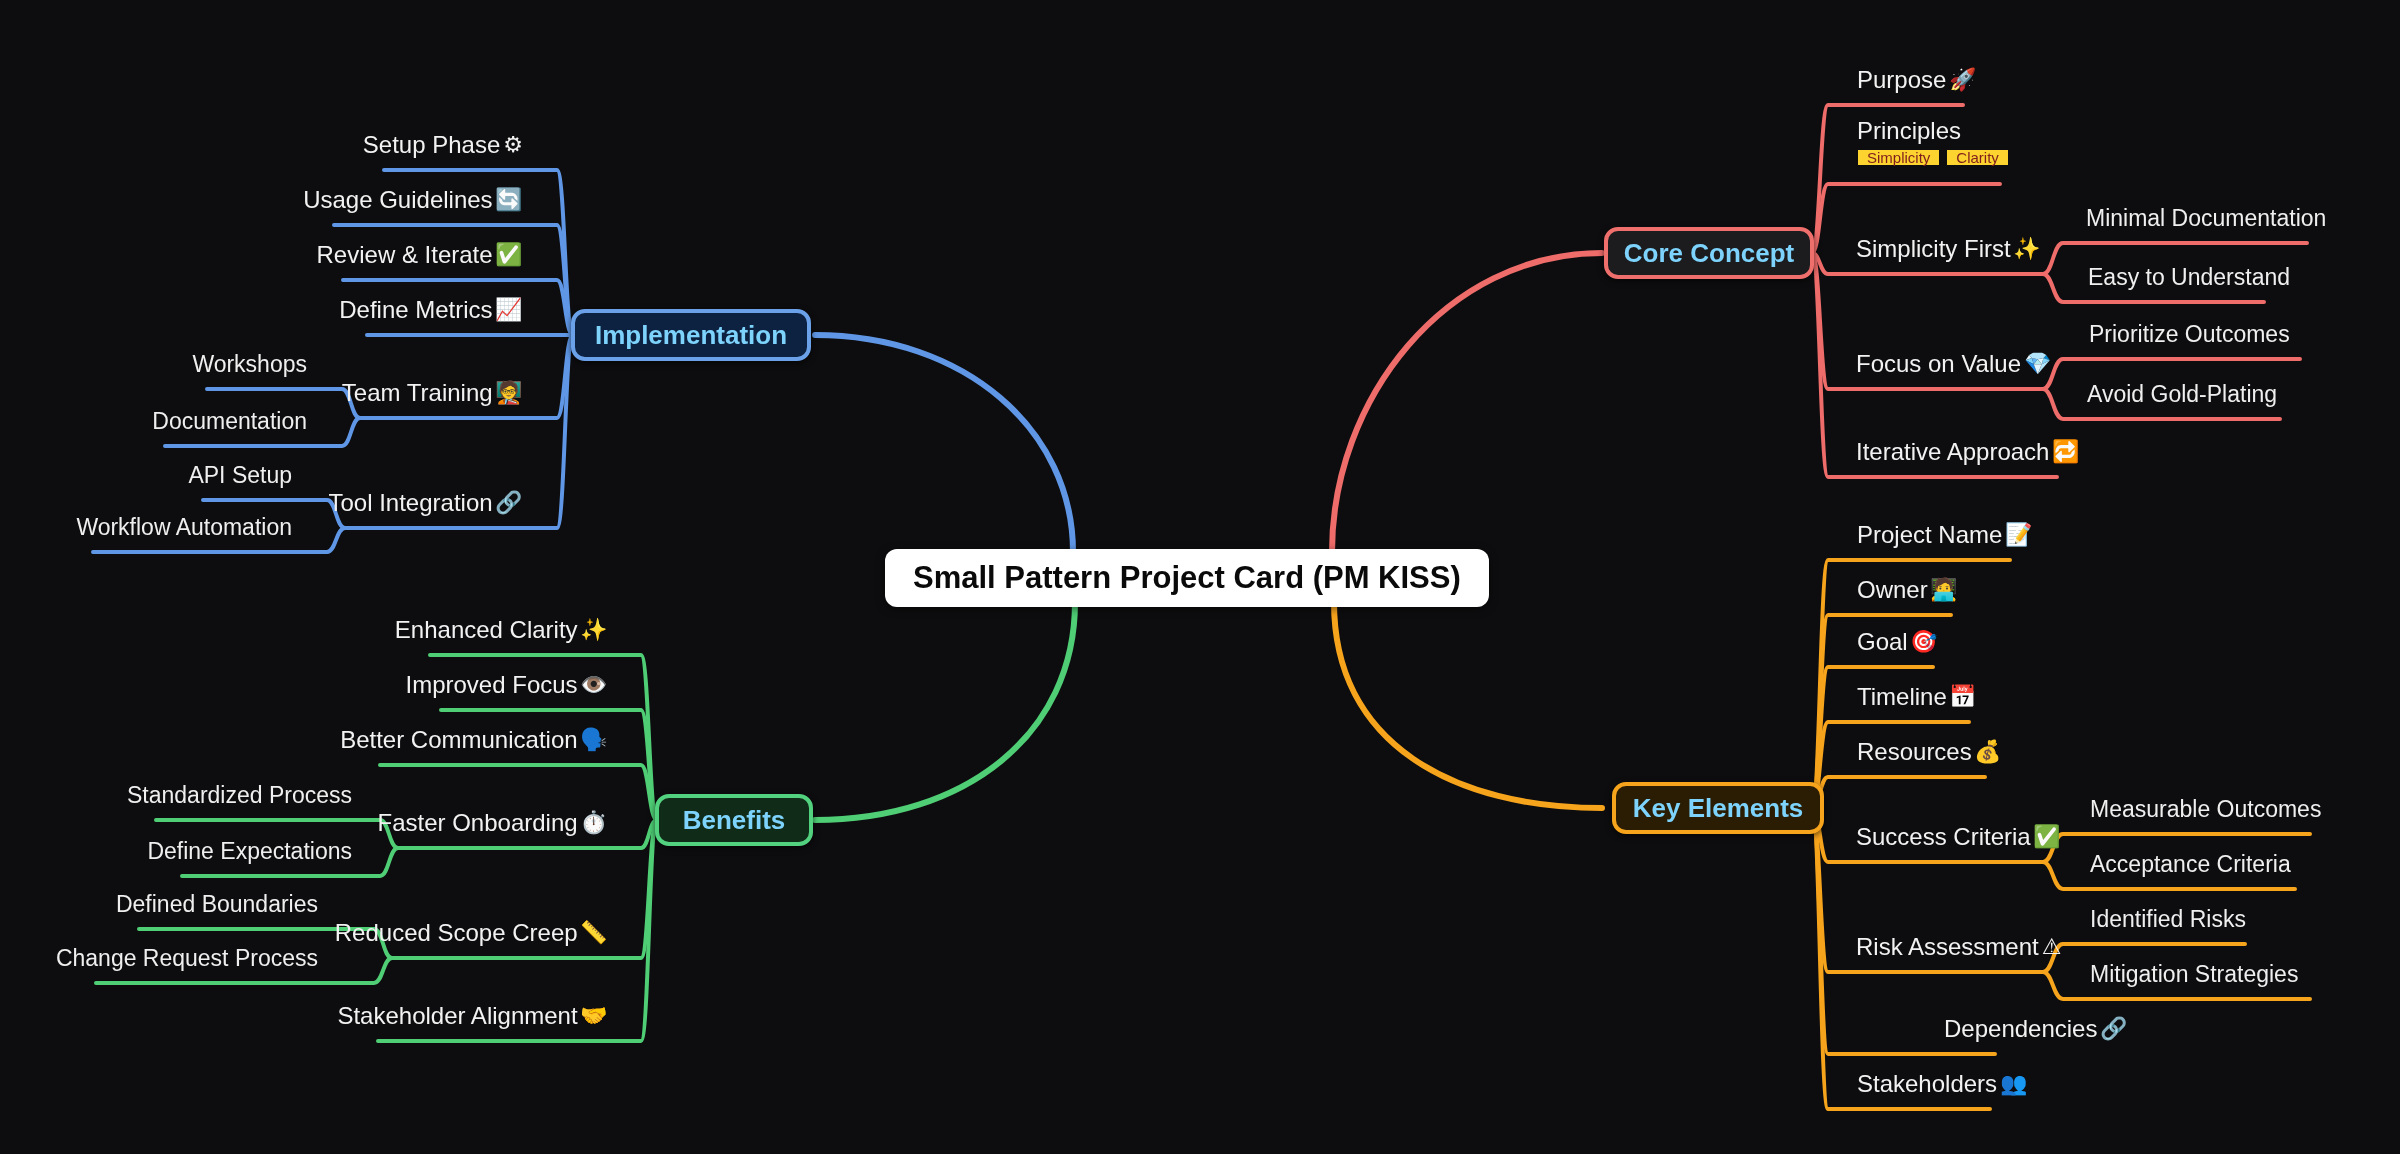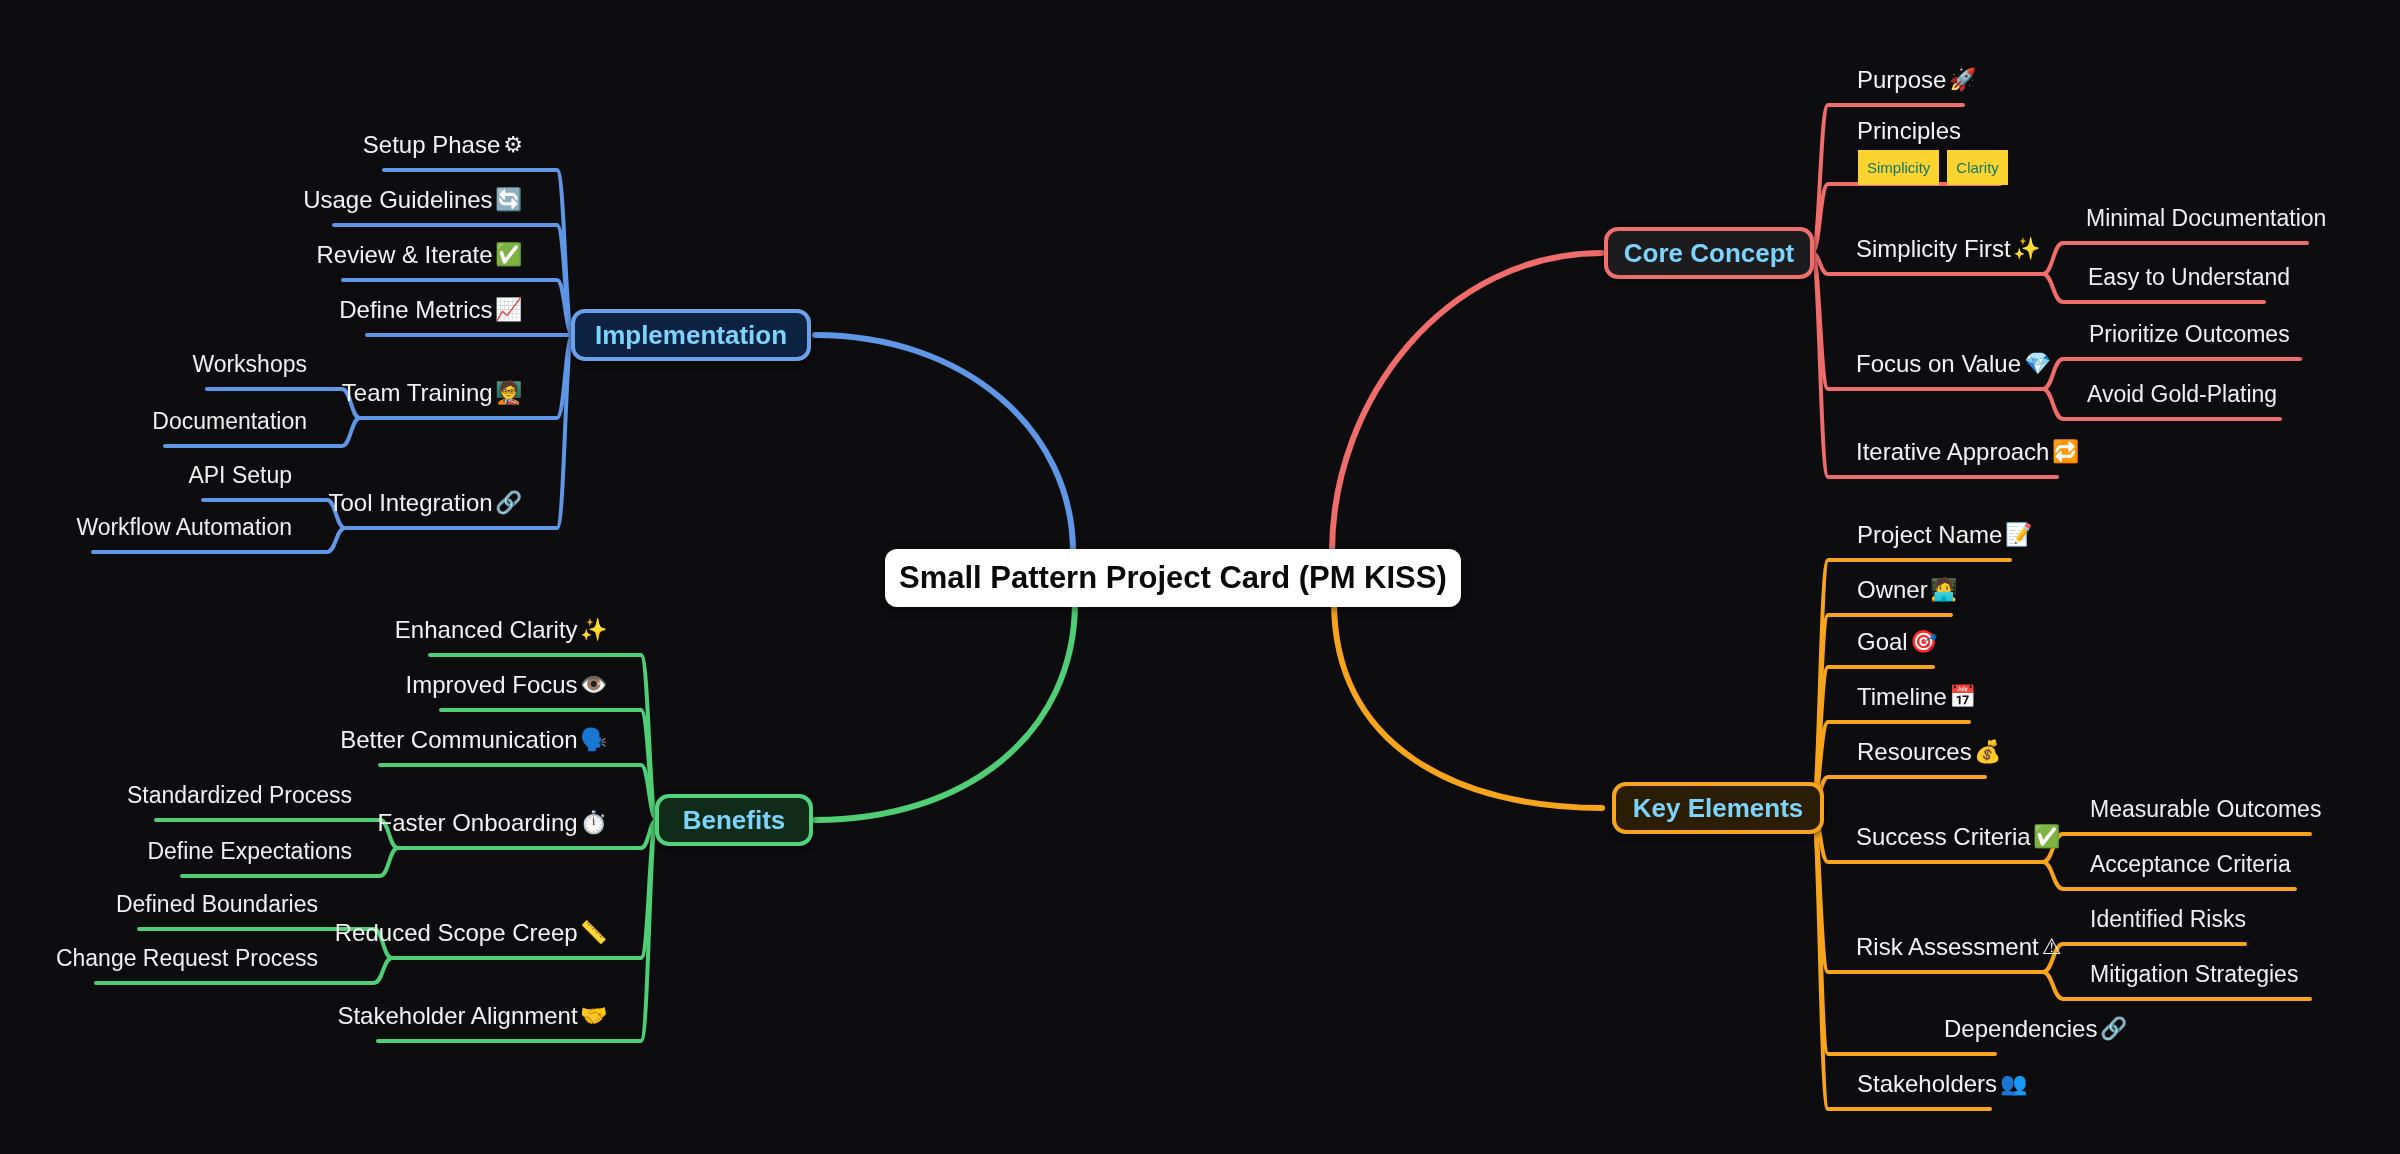--- a/index.html
+++ b/index.html
@@ -5,27 +5,27 @@
   html,body{margin:0;padding:0;background:#0d0d0f;}
   .mm{position:relative;width:2400px;height:1154px;background:#0d0d0f;overflow:hidden;
       font-family:"Liberation Sans","DejaVu Sans",sans-serif;}
   .links{position:absolute;left:0;top:0;}
   .lbl{position:absolute;height:38px;line-height:38px;white-space:nowrap;color:#f2f2f2;
        font-size:24px;display:flex;align-items:center;}
   .lbl.sub{font-size:23px;color:#efefef;justify-content:flex-end;}
   .lbl.ra{justify-content:flex-end;}
   .e{font-size:22px;margin-left:3px;line-height:38px;}
   .tags{position:absolute;display:flex;gap:8px;}
-  .tag{background:#fdd32f;color:#0f766e;font-size:15px;line-height:15px;padding:10px 9px;
+  .tag{background:#fdd32f;color:#7f1d1d;font-size:15px;line-height:15px;padding:0 9px;
        border-radius:0;font-weight:400;}
   .node{position:absolute;border-radius:14px;border:4px solid;color:#7dd3fc;font-weight:bold;
         font-size:26px;display:flex;align-items:center;justify-content:center;
         box-shadow:0 2px 6px rgba(0,0,0,.6);}
   .central{position:absolute;left:885px;top:549px;height:58px;background:#ffffff;color:#0a0a0a;
-        border-radius:12px;display:flex;align-items:center;padding:0 14px;font-weight:bold;
+        border-radius:12px;display:flex;align-items:center;padding:0 28px;font-weight:bold;
         font-size:31px;white-space:nowrap;box-shadow:0 2px 8px rgba(0,0,0,.5);}
 </style>
 </head>
 <body>
 
 <div class="mm">
 
   <svg class="links" width="2400" height="1154" viewBox="0 0 2400 1154" fill="none">
 
     <g stroke="#5f97e6" stroke-width="6" stroke-linecap="round">

